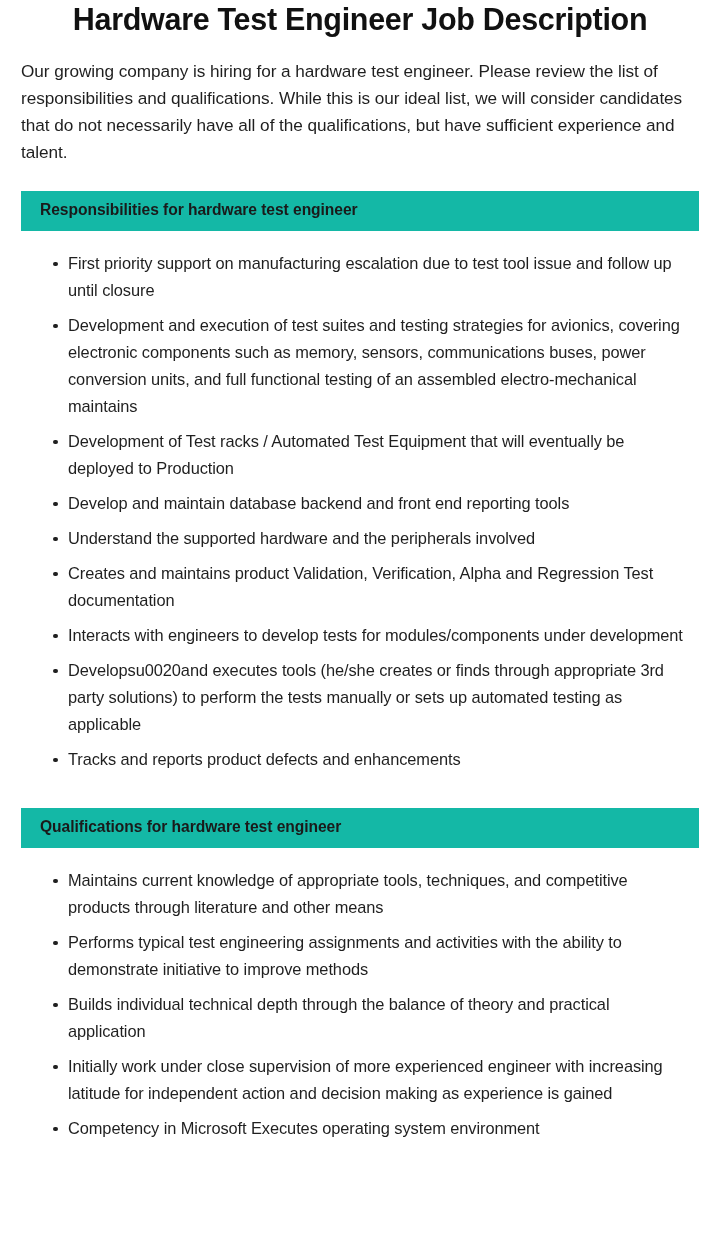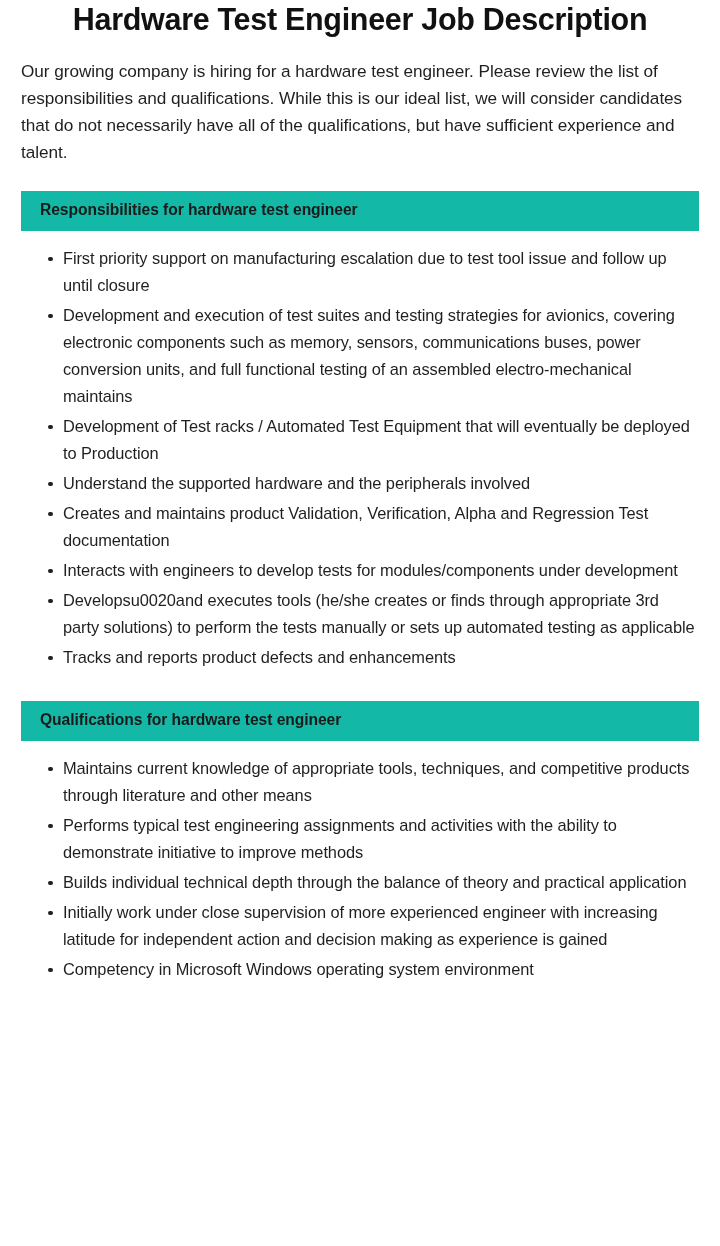--- a/index.html
+++ b/index.html
@@ -53,21 +53,21 @@
     margin: 0;
     padding: 0;
     padding-top: 11px;
   }
   ul.bullets li {
     position: relative;
     font-size: 16.4px;
     line-height: 27px;
     color: #1f1f1f;
     padding-left: 39px;
-    margin: 3px;
+    margin: 8px;
     letter-spacing: -0.08px;
   }
   ul.bullets li::before {
     content: "";
     position: absolute;
     left: 24px;
     top: 11.5px;
     width: 4.5px;
     height: 4.5px;
     border-radius: 50%;
@@ -83,32 +83,33 @@
   <h1 class="doc-title">Hardware Test Engineer Job Description</h1>
 
   <p class="intro">Our growing company is hiring for a hardware test engineer. Please review the list of responsibilities and qualifications. While this is our ideal list, we will consider candidates that do not necessarily have all of the qualifications, but have sufficient experience and talent.</p>
 
   <div class="section-block">
     <div class="section-header">Responsibilities for hardware test engineer</div>
     <ul class="bullets">
       <li>First priority support on manufacturing escalation due to test tool issue and follow up until closure</li>
       <li>Development and execution of test suites and testing strategies for avionics, covering electronic components such as memory, sensors, communications buses, power conversion units, and full functional testing of an assembled electro-mechanical maintains</li>
       <li>Development of Test racks / Automated Test Equipment that will eventually be deployed to Production</li>
+      <li>Develop and maintain database backend and front end reporting tools</li>
       <li>Understand the supported hardware and the peripherals involved</li>
       <li>Creates and maintains product Validation, Verification, Alpha and Regression Test documentation</li>
       <li>Interacts with engineers to develop tests for modules/components under development</li>
       <li>Developsu0020and executes tools (he/she creates or finds through appropriate 3rd party solutions) to perform the tests manually or sets up automated testing as applicable</li>
       <li>Tracks and reports product defects and enhancements</li>
     </ul>
   </div>
 
   <div class="section-block">
     <div class="section-header">Qualifications for hardware test engineer</div>
     <ul class="bullets">
       <li>Maintains current knowledge of appropriate tools, techniques, and competitive products through literature and other means</li>
       <li>Performs typical test engineering assignments and activities with the ability to demonstrate initiative to improve methods</li>
       <li>Builds individual technical depth through the balance of theory and practical application</li>
       <li>Initially work under close supervision of more experienced engineer with increasing latitude for independent action and decision making as experience is gained</li>
-      <li>Competency in Microsoft Windows operating system environment</li>
+      <li>Competency in Microsoft Executes operating system environment</li>
     </ul>
   </div>
 
 </div>
 
 </body></html>

